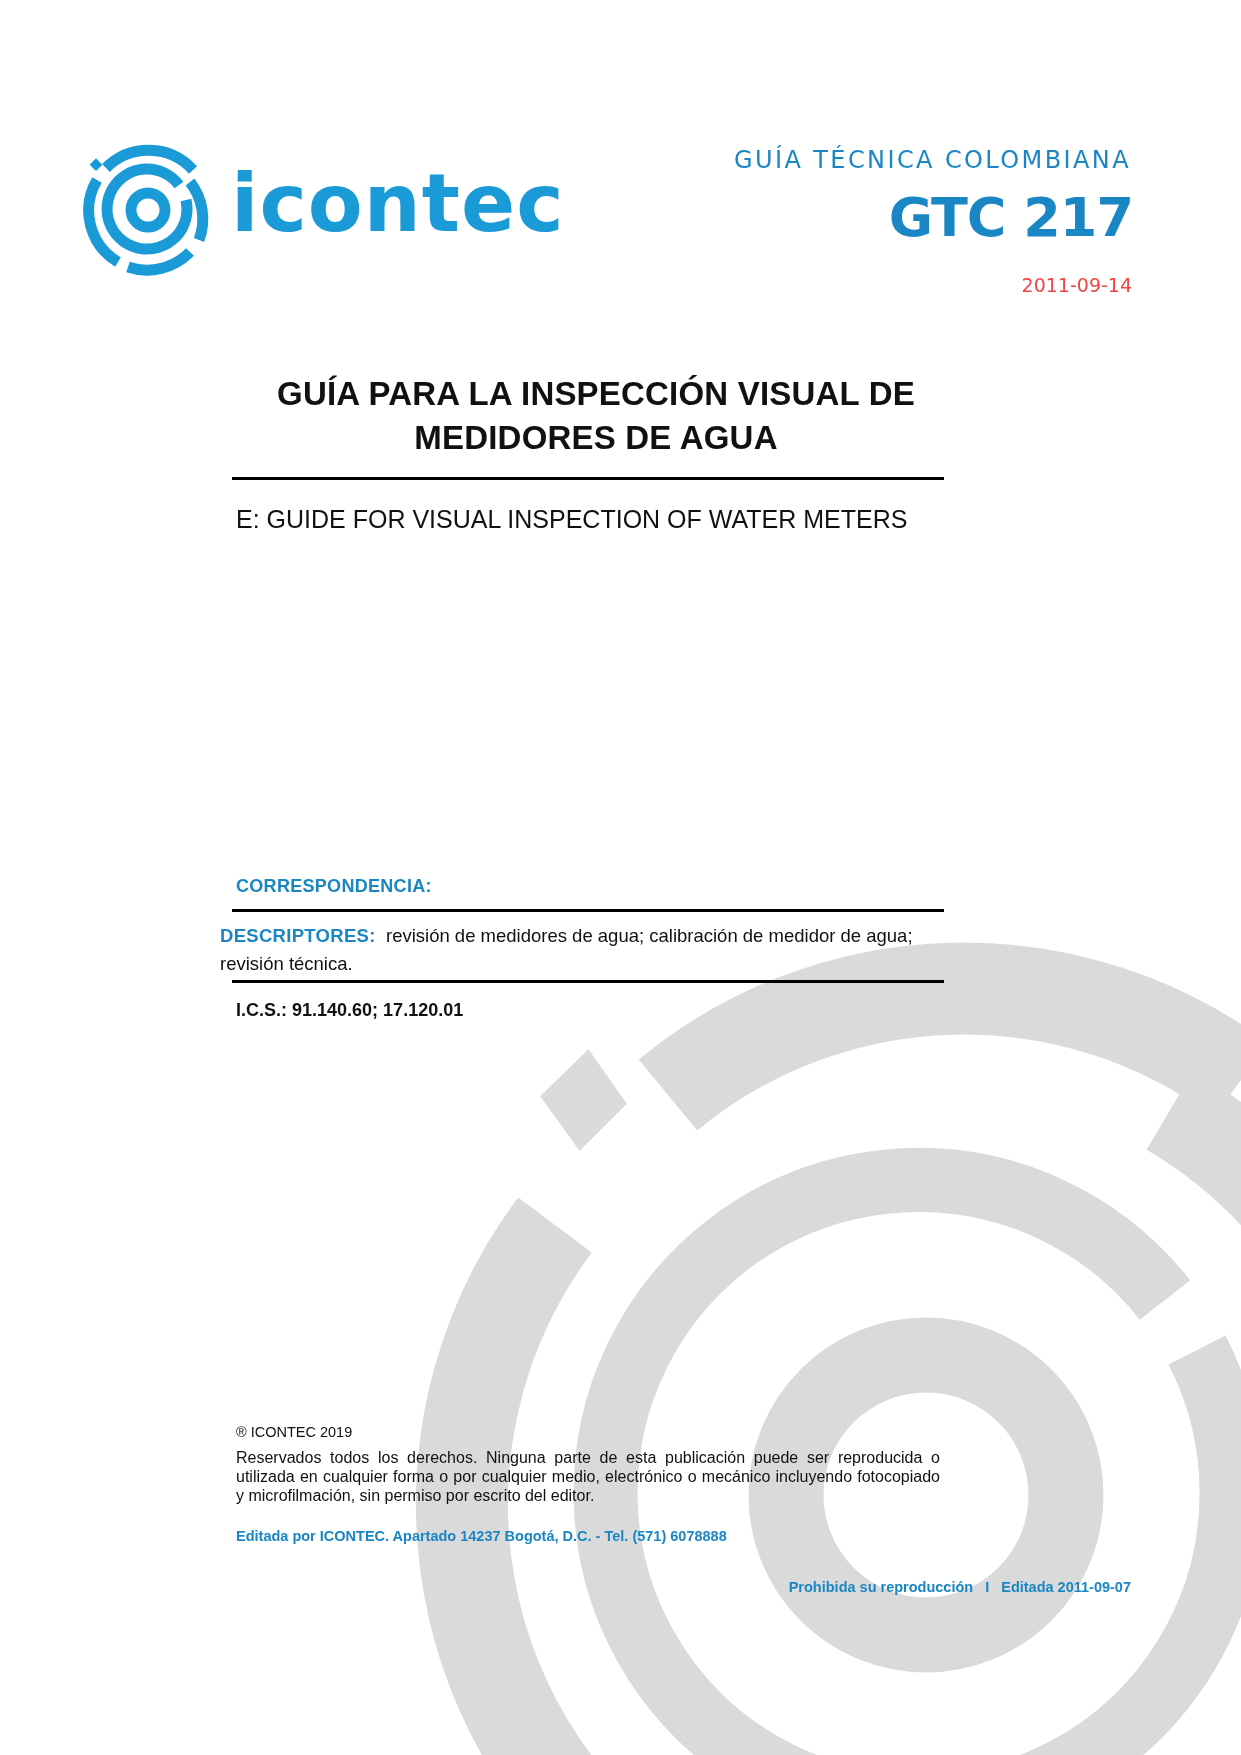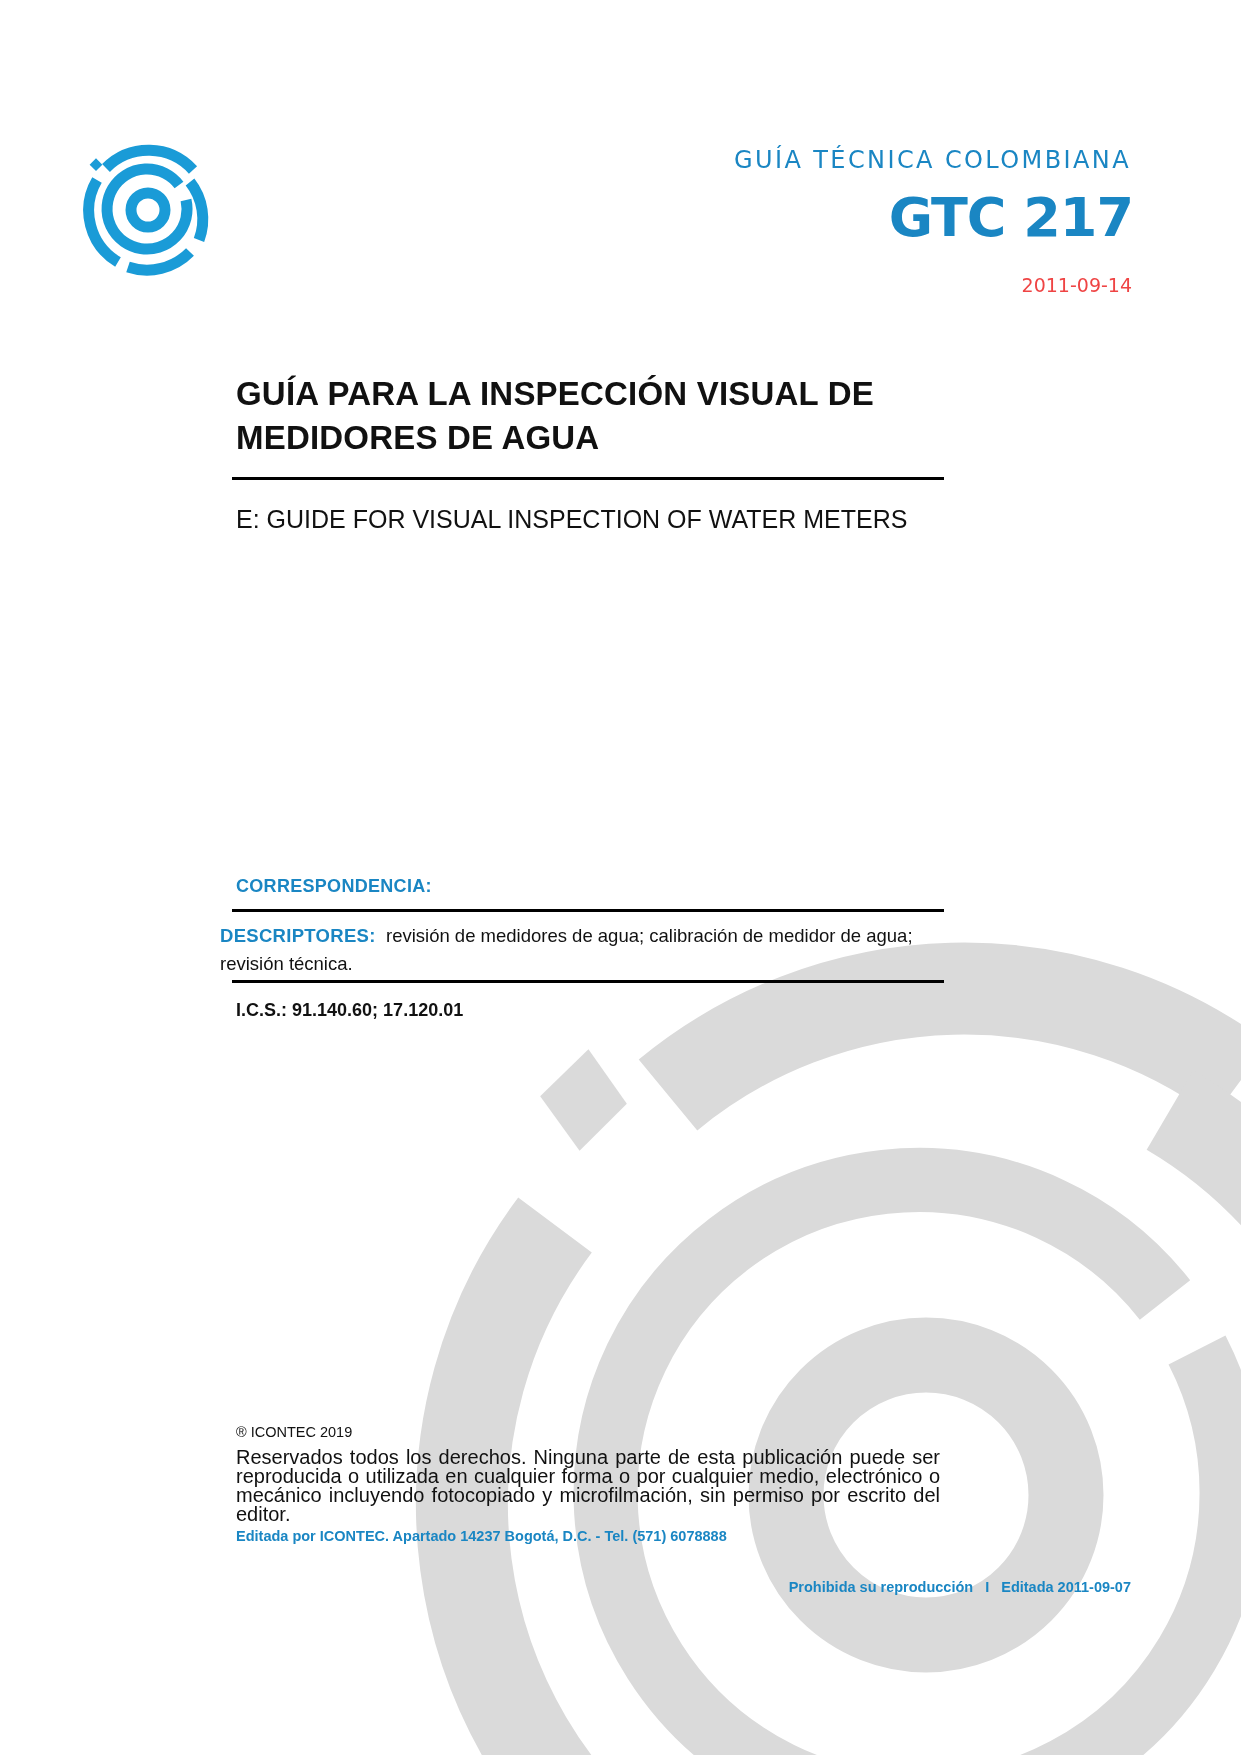--- a/index.html
+++ b/index.html
@@ -17,34 +17,34 @@
 
   
   .series { right:110px; top:146px; font-size:24px; letter-spacing:2.4px; color:#1a86c3;
             font-family:"DejaVu Sans", sans-serif; text-align:left; white-space:nowrap; }
   .code { right:108px; top:186px; font-size:54px; font-weight:700; color:#1a86c3;
           letter-spacing:-1px; font-family:"DejaVu Sans", sans-serif; text-align:right; white-space:nowrap; }
   .date { right:109px; top:274px; font-size:19px; color:#ef4444; font-family:"DejaVu Sans", sans-serif; }
 
   
   .title { left:236px; top:372px; width:720px; font-size:33px; font-weight:700; line-height:44px;
-           color:#111; font-family:"Liberation Sans", sans-serif; letter-spacing:0.2px; }
+           color:#111; font-family:"Liberation Sans", sans-serif; letter-spacing:0.2px;text-align:center; }
   .rule { position:absolute; left:232px; width:712px; height:3px; background:#000; z-index:1; }
   .title-en { left:236px; top:505px; font-size:25px; color:#111; font-family:"Liberation Sans", sans-serif; }
 
   
   .corr { left:236px; top:876px; font-size:18px; font-weight:700; color:#1a86c3; letter-spacing:0.3px; }
   .desc { left:220px; top:922px; width:708px; font-size:18.5px; line-height:28px; color:#111; }
   .desc-label { color:#1a86c3; font-weight:700; letter-spacing:0.3px; }
   .ics { left:236px; top:1000px; font-size:18px; color:#111; }
   .ics b { font-weight:700;text-align:center; }
 
   
   .copy { left:236px; top:1424px; font-size:14.5px; color:#111; }
-  .rights { left:236px; top:1448px; width:704px; font-size:20px; line-height:19px; color:#111; text-align:justify; }
+  .rights { left:236px; top:1448px; width:704px; font-size:16px; line-height:19px; color:#111; text-align:justify; }
   .editor { left:236px; top:1528px; font-size:14.5px; font-weight:700; color:#1a86c3; }
   .bottom-line { right:110px; top:1579px; font-size:14.5px; font-weight:700; color:#1a86c3; white-space:nowrap; }
   .sep { margin:0 12px; }
 </style>
 </head>
 <body>
 
 <svg class="watermark" viewBox="0 0 1241 1755" width="1241" height="1755">
   <g fill="none" stroke="#dadada" stroke-linecap="butt">
 
@@ -67,20 +67,21 @@
     <g fill="none" stroke="#1a9bd7" stroke-width="11">
       <circle cx="70" cy="70" r="17"></circle>
       <path d="M 101 45 A 40 40 0 1 0 108 60"></path>
       <path d="M 28 28 A 60 60 0 0 1 115 30"></path>
       <path d="M 19 40 A 60 60 0 0 0 40 122"></path>
       <path d="M 50 127 A 60 60 0 0 0 112 112"></path>
       <path d="M 112 42 A 60 60 0 0 1 121 100"></path>
     </g>
     <rect x="14" y="20" width="9" height="9" fill="#1a9bd7" transform="rotate(45 18 24)"></rect>
   </svg>
+  <span class="logo-word">icontec</span>
 </div>
 
 <div class="layer series">GUÍA TÉCNICA COLOMBIANA</div>
 <div class="layer code">GTC 217</div>
 <div class="layer date">2011-09-14</div>
 
 <div class="layer title">
   <div>GUÍA PARA LA INSPECCIÓN VISUAL DE</div>
   <div>MEDIDORES DE AGUA</div>
 </div>

